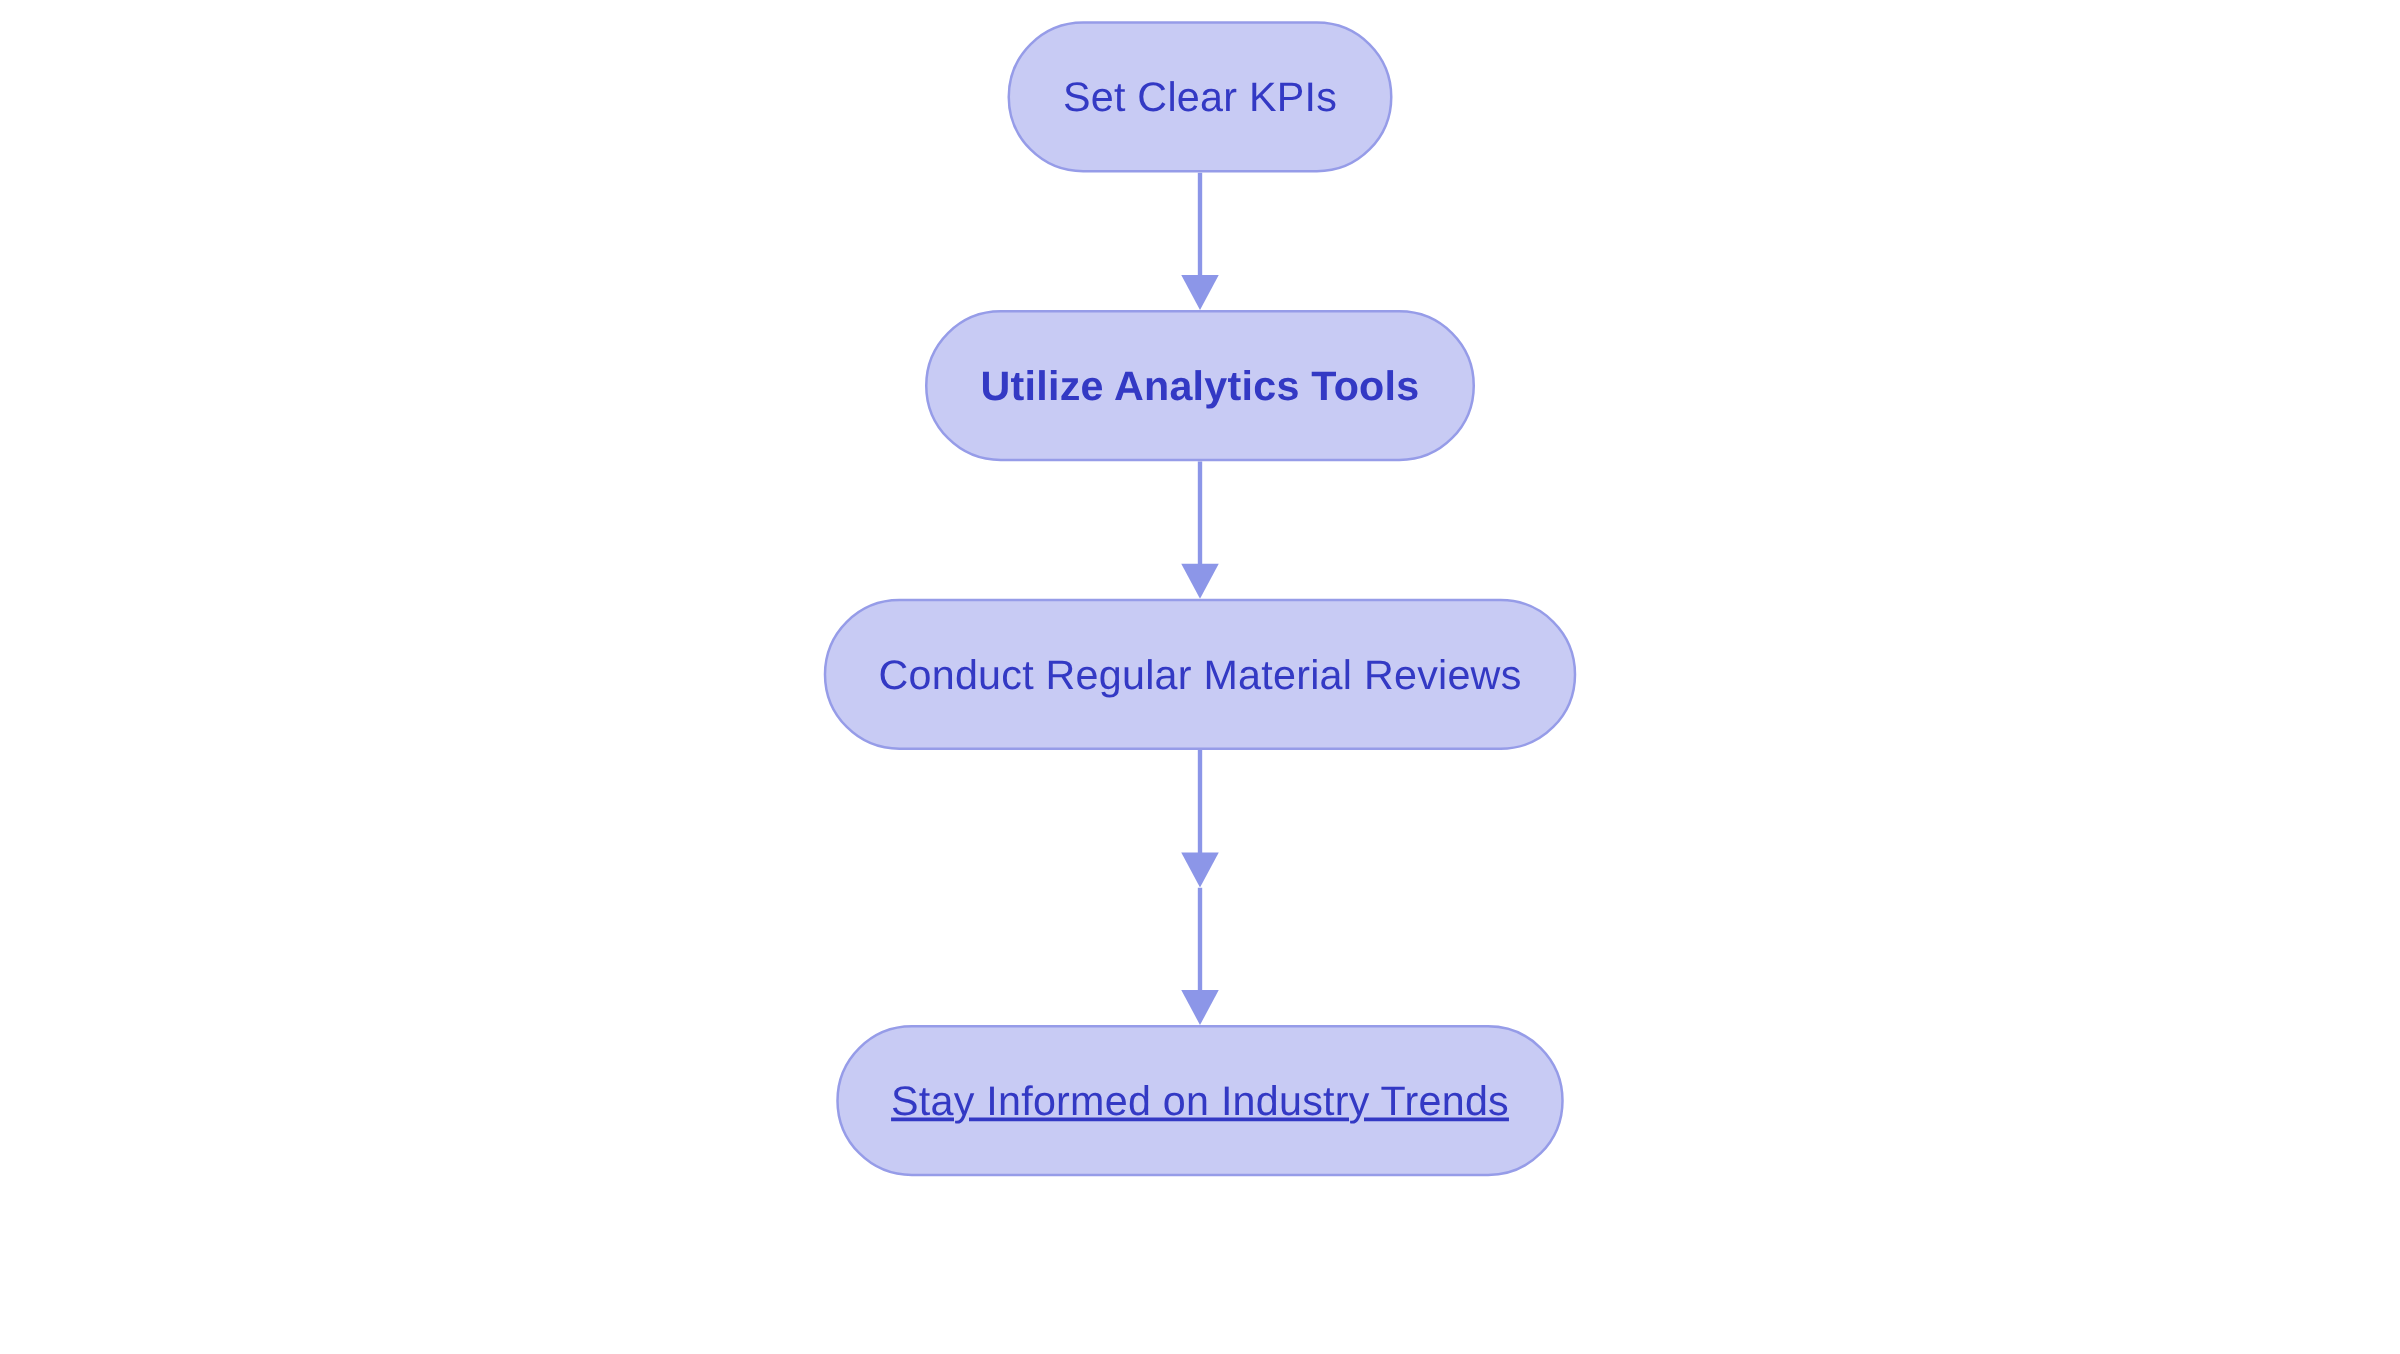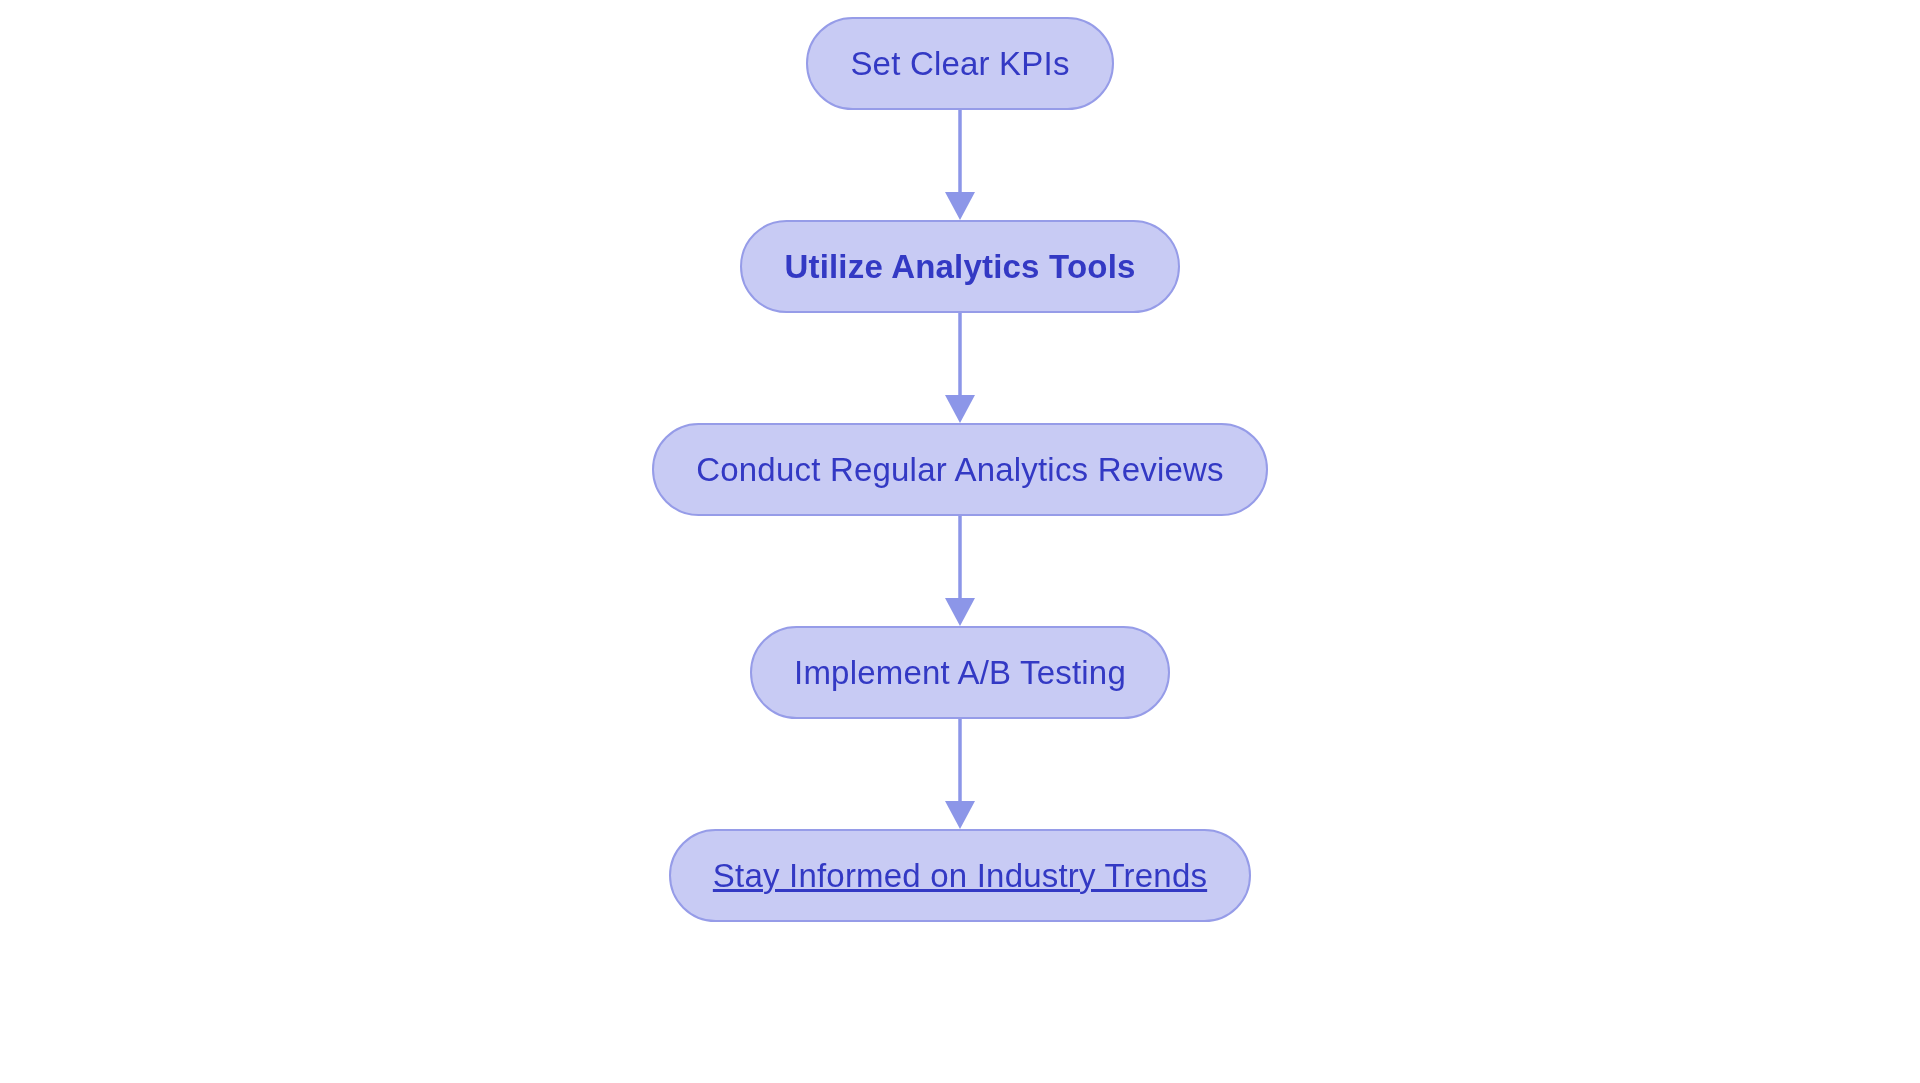--- a/index.html
+++ b/index.html
@@ -21,21 +21,21 @@
     position: relative;
     width: 1920px;
     height: 1083px;
     background: var(--background);
     display: flex;
     flex-direction: column;
     align-items: center;
     padding-top: 17px;
   }
   .flow-node {
-    height: 93px;
+    height: 121px;
     border-radius: 60.5px;
     background: var(--node-fill);
     border: 2px solid var(--node-border);
     color: var(--node-text);
     display: flex;
     align-items: center;
     justify-content: flex-end;
     font-size: 33px;
     letter-spacing: 0.2px;
     white-space: nowrap;
@@ -80,33 +80,30 @@
   </div>
 
   <div class="flow-arrow">
     <svg viewBox="0 0 40 110" aria-hidden="true">
       <line class="arrow-shaft" x1="20" y1="0" x2="20" y2="84"></line>
       <polygon class="arrow-head" points="5,82 35,82 20,110"></polygon>
     </svg>
   </div>
 
   <div class="flow-node node-3">
-    <span>Conduct Regular Analytics Reviews</span>
+    <span>Conduct Regular Material Reviews</span>
   </div>
 
   <div class="flow-arrow">
     <svg viewBox="0 0 40 110" aria-hidden="true">
       <line class="arrow-shaft" x1="20" y1="0" x2="20" y2="84"></line>
       <polygon class="arrow-head" points="5,82 35,82 20,110"></polygon>
     </svg>
   </div>
 
-  <div class="flow-node node-4">
-    <span>Implement A/B Testing</span>
-  </div>
 
   <div class="flow-arrow">
     <svg viewBox="0 0 40 110" aria-hidden="true">
       <line class="arrow-shaft" x1="20" y1="0" x2="20" y2="84"></line>
       <polygon class="arrow-head" points="5,82 35,82 20,110"></polygon>
     </svg>
   </div>
 
   <div class="flow-node node-5">
     <span>Stay Informed on Industry Trends</span>

